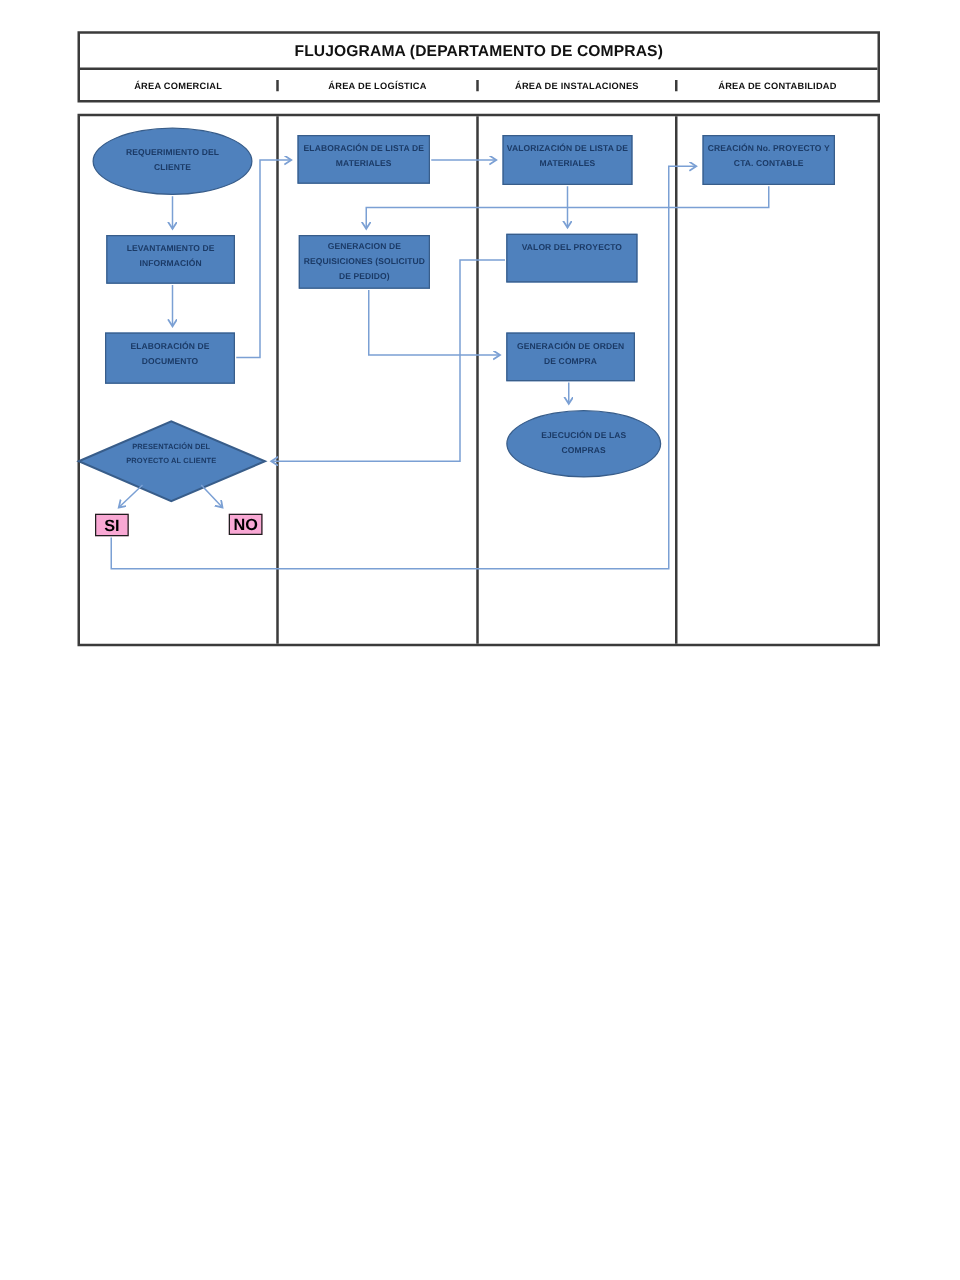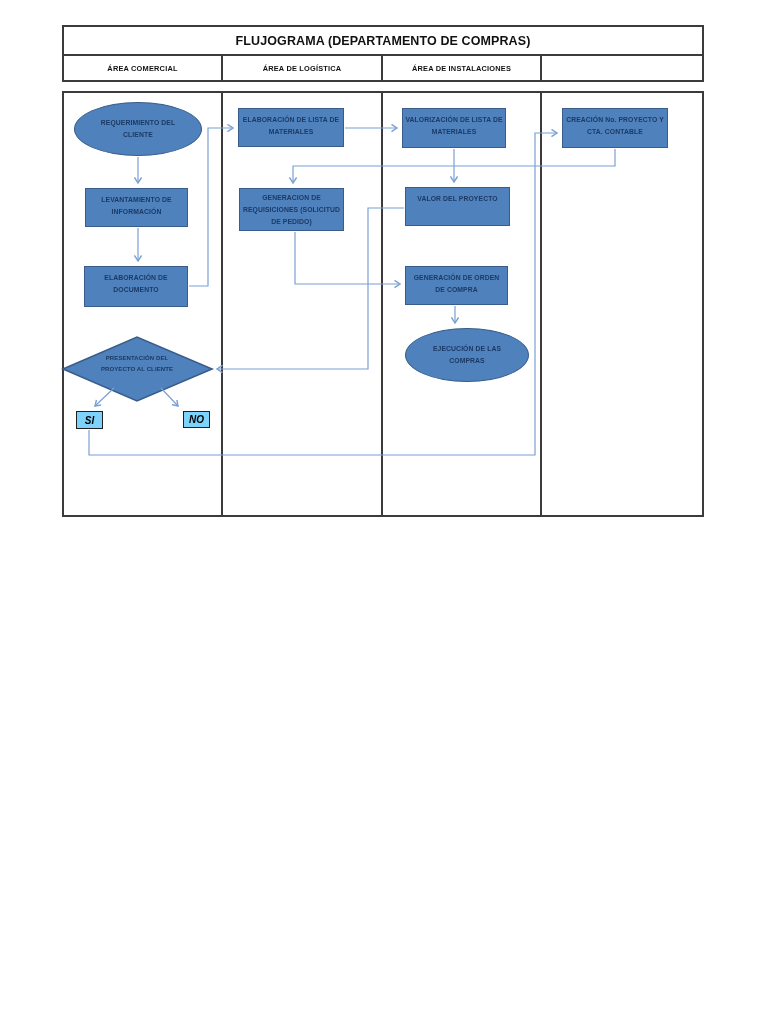--- a/index.html
+++ b/index.html
@@ -17,21 +17,21 @@
   
   .tbl-head{
     position:absolute;left:62px;top:25px;width:642px;height:57px;
     border:2px solid var(--line);box-sizing:border-box;background:#fff;
   }
   .title-row{
     height:29px;border-bottom:2px solid var(--line);box-sizing:border-box;
     display:flex;align-items:center;justify-content:center;
     font-size:12.5px;font-weight:bold;color:#111;letter-spacing:.1px;
   }
-  .col-row{display:flex;height:24px;}
+  .col-row{display:flex;height:24px;align-items:center;}
   .col-cell{
     box-sizing:border-box;display:flex;align-items:center;justify-content:center;
     font-size:7.4px;font-weight:bold;color:#111;letter-spacing:.2px;
   }
   .col-cell:nth-child(1){width:159px;border-right:2px solid var(--line);}
   .col-cell:nth-child(2){width:160px;border-right:2px solid var(--line);}
   .col-cell:nth-child(3){width:159px;border-right:2px solid var(--line);}
   .col-cell:nth-child(4){flex:1;}
   
   .tbl-body{
@@ -70,38 +70,39 @@
   #n-valor{left:405px;top:187px;width:105px;height:39px;}
   #n-orden{left:405px;top:266px;width:103px;height:39px;}
   #n-ejecucion{left:405px;top:328px;width:124px;height:54px;}
   #n-creacion{left:562px;top:108px;width:106px;height:40px;}
   #n-presentacion-text{
     position:absolute;left:99px;top:353px;width:76px;
     color:var(--txt);font-weight:bold;text-align:center;
     font-size:6px;line-height:1.8;letter-spacing:.1px;
   }
   .yesno{
-    position:absolute;background:#7dd3fc;border:1.8px solid #1f1f1f;box-sizing:border-box;
-    color:#000;font-weight:bold;font-size:10px;
-    display:flex;align-items:center;justify-content:center;font-style:italic;
+    position:absolute;background:#f9a8d4;border:1.8px solid #1f1f1f;box-sizing:border-box;
+    color:#000;font-weight:bold;font-size:13px;
+    display:flex;align-items:center;justify-content:center;
   }
   #n-si{left:76px;top:411px;width:27px;height:18px;}
   #n-no{left:183px;top:411px;width:27px;height:17px;}
 </style>
 </head>
 <body>
 
 <div id="page">
 
   <div class="tbl-head">
     <div class="title-row">FLUJOGRAMA (DEPARTAMENTO DE COMPRAS)</div>
     <div class="col-row">
       <div class="col-cell">ÁREA COMERCIAL</div>
       <div class="col-cell">ÁREA DE LOGÍSTICA</div>
       <div class="col-cell">ÁREA DE INSTALACIONES</div>
+      <div class="col-cell">ÁREA DE CONTABILIDAD</div>
     </div>
   </div>
 
   <div class="tbl-body">
     <div class="body-cell"></div>
     <div class="body-cell"></div>
     <div class="body-cell"></div>
     <div class="body-cell"></div>
   </div>
 

